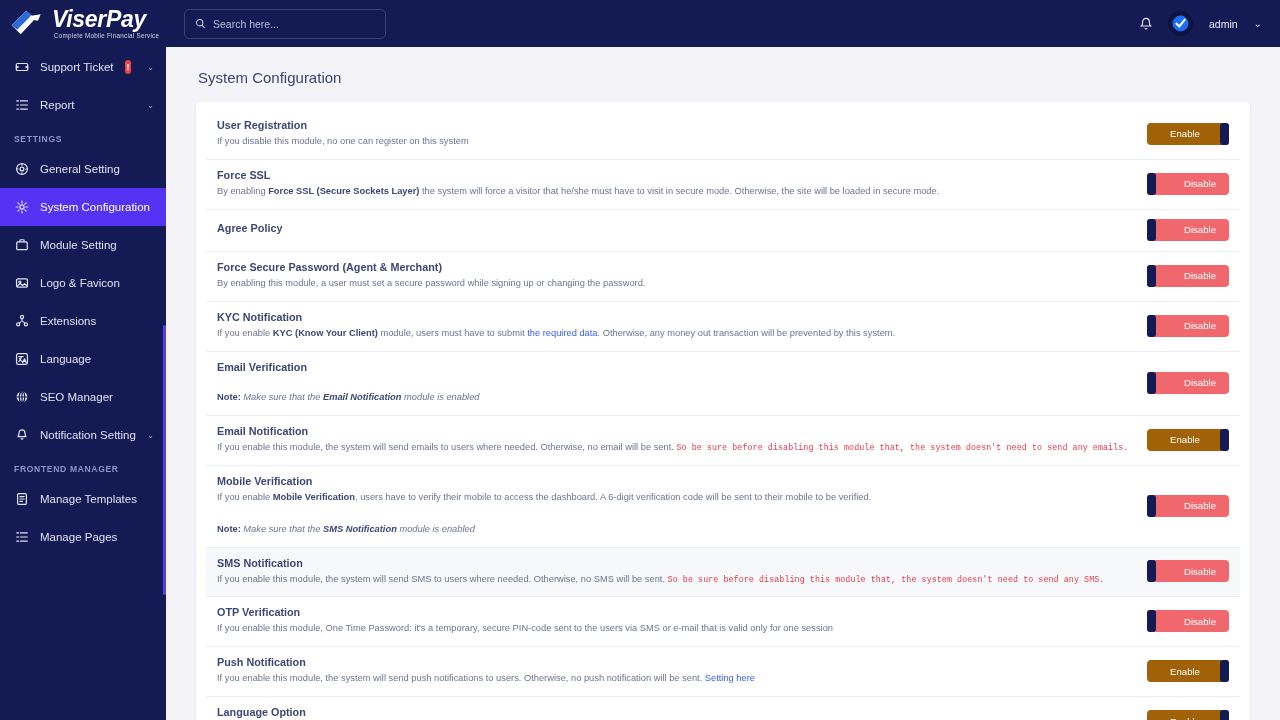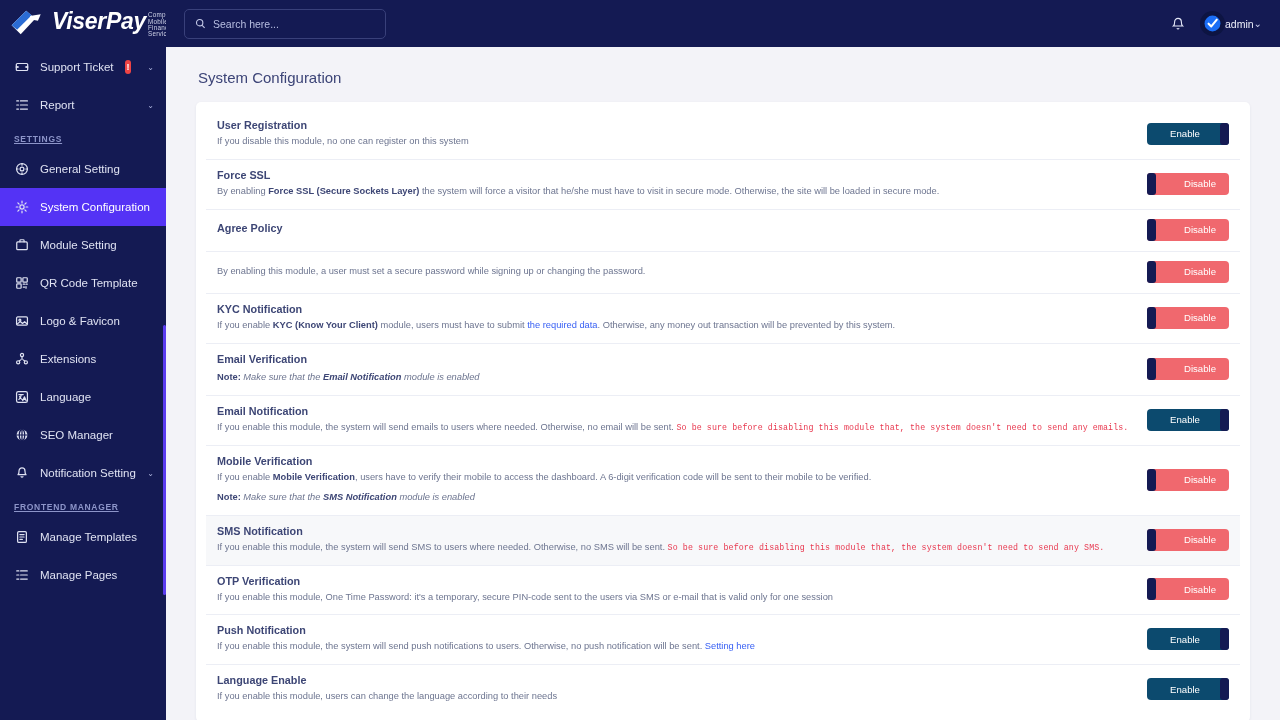--- a/index.html
+++ b/index.html
@@ -19,32 +19,32 @@
   #sidebar-scrollbar {
     position: absolute; right: 0px; top: 325px;
     width: 3px; height: 270px;
     background: #5b3cf0; border-radius: 3px;
   }
   .logo-wrap {
     height: 48px; display: flex; align-items: center;
     padding-left: 8px; gap: 4px;
   }
   .logo-mark { width: 40px; height: 34px; flex: none; }
-  .logo-txt { display: flex; flex-direction: row; line-height: 1; }
+  .logo-txt { display: flex; flex-direction: column; line-height: 1; }
   .logo-name {
     font-size: 23px; font-weight: bold; font-style: italic;
     color: #ffffff; letter-spacing: -0.3px;
   }
   .logo-sub {
     font-size: 6.3px; color: #cfd3e8; letter-spacing: .25px;
     margin-top: 2px; margin-left: 2px;
   }
   .nav-section-label {
     color: #8d95c9; font-size: 8.5px; font-weight: bold;
-    letter-spacing: .7px; padding: 10px 0 6px 14px; text-decoration: underline;
+    letter-spacing: .7px; padding: 10px 0 6px 14px;
   }
   .nav-item {
     display: flex; align-items: center; gap: 11px;
     height: 38px; padding: 0 12px 0 14px;
     color: #dfe2f2; font-size: 11.5px; cursor: pointer;
     position: relative;
   }
   .nav-item.active { background: #5433f5; color: #fff; }
   .nav-ico {
     width: 15px; height: 15px; flex: none;
@@ -78,21 +78,21 @@
     background: transparent; border: none; outline: none;
     color: #c5cae8; font-size: 10.5px;
     font-family: "Liberation Sans", sans-serif; width: 100%;
   }
   #search-input::placeholder { color: #b8bfe2; }
   .topbar-right {
     margin-left: auto; display: flex; align-items: center; gap: 14px;
   }
   .bell { width: 16px; height: 16px; color: #e4e7f7; cursor: pointer; }
   .bell svg { width: 16px; height: 16px; display: block; }
-  .user-wrap { display: flex; align-items: center; gap: 0; cursor: pointer; }
+  .user-wrap { display: flex; align-items: center; gap: 16px; cursor: pointer; }
   .avatar {
     width: 25px; height: 25px; border-radius: 50%;
     background: #0d1442; display: flex; align-items: center; justify-content: center;
   }
   .avatar svg { width: 19px; height: 19px; }
   .user-name { color: #eef0fb; font-size: 10.5px; }
   .user-caret { color: #cfd4ee; font-size: 10px; }
   
   #main {
     position: absolute; left: 166px; top: 47px;
@@ -119,41 +119,41 @@
   .cfg-text { flex: 1; min-width: 0; }
   .cfg-title {
     font-size: 10.8px; font-weight: bold; color: #3d4675;
     margin-bottom: 4px;
   }
   .cfg-desc { font-size: 9.3px; color: #6d7590; line-height: 1.5; }
   .cfg-desc b { color: #3d4675; font-weight: bold; }
   .cfg-desc a { color: #3860f4; text-decoration: none; }
   .cfg-note {
     font-size: 9.3px; color: #6d7590; font-style: italic;
-    margin-top: 6px; line-height: 1.5;
+    margin-top: 18px; line-height: 1.5;
   }
   .cfg-note b { color: #3d4675; font-style: normal; font-weight: bold; }
   .cfg-note i { font-style: italic; }
   .warn {
     color: #e8384f; font-family: "Liberation Mono", monospace;
     font-size: 8.3px; letter-spacing: .1px;
   }
   
   .toggle-cell { width: 95px; flex: none; display: flex; justify-content: flex-end; }
   .toggle {
     position: relative; width: 82px; height: 22px;
     border-radius: 4px; cursor: pointer;
     display: flex; align-items: center; justify-content: center;
   }
   .toggle .lbl { font-size: 9.6px; color: #fff; position: relative; z-index: 2; }
   .toggle .knob {
     position: absolute; top: 0; width: 9px; height: 22px;
     background: #141a53; border-radius: 3px; z-index: 3;
   }
-  .toggle.on { background: #0c4a6e; }
+  .toggle.on { background: #a16207; }
   .toggle.on .knob { right: 0; }
   .toggle.on .lbl { margin-right: 6px; }
   .toggle.off { background: #f0686e; }
   .toggle.off .knob { left: 0; }
   .toggle.off .lbl { margin-left: 24px; }
 </style>
 </head>
 <body>
 
 <div id="sidebar">
@@ -215,31 +215,20 @@
         <span class="nav-label">System Configuration</span>
       </div>
       <div class="nav-item">
         <span class="nav-ico">
           <svg viewBox="0 0 16 16" fill="none" stroke="currentColor" stroke-width="1.4" stroke-linecap="round" stroke-linejoin="round">
             <rect x="2" y="4.4" width="12" height="9" rx="1.2"></rect>
             <path d="M5.6 4.4V3a1 1 0 0 1 1-1h2.8a1 1 0 0 1 1 1v1.4"></path>
           </svg>
         </span>
         <span class="nav-label">Module Setting</span>
-      </div>
-      <div class="nav-item">
-        <span class="nav-ico">
-          <svg viewBox="0 0 16 16" fill="none" stroke="currentColor" stroke-width="1.4" stroke-linecap="round" stroke-linejoin="round">
-            <rect x="2" y="2" width="5" height="5" rx=".8"></rect>
-            <rect x="9" y="2" width="5" height="5" rx=".8"></rect>
-            <rect x="2" y="9" width="5" height="5" rx=".8"></rect>
-            <path d="M9.4 9.4h1.6M12.6 9.4H14M9.4 12.6h1.6M12.6 12.2V14"></path>
-          </svg>
-        </span>
-        <span class="nav-label">QR Code Template</span>
       </div>
       <div class="nav-item">
         <span class="nav-ico">
           <svg viewBox="0 0 16 16" fill="none" stroke="currentColor" stroke-width="1.4" stroke-linecap="round" stroke-linejoin="round">
             <rect x="1.8" y="3.4" width="12.4" height="9.2" rx="1.3"></rect>
             <circle cx="5.6" cy="7" r="1.1"></circle>
             <path d="M2.4 11.6 6 8.6l2.6 2.2 2.4-2 2.6 2.4"></path>
           </svg>
         </span>
         <span class="nav-label">Logo &amp; Favicon</span>
@@ -374,20 +363,21 @@
           </div>
           <div class="toggle-cell">
             <div class="toggle off">
               <span class="knob"></span>
               <span class="lbl">Disable</span>
             </div>
           </div>
         </div>
         <div class="cfg-row">
           <div class="cfg-text">
+            <div class="cfg-title">Force Secure Password (Agent &amp; Merchant)</div>
             <div class="cfg-desc">By enabling this module, a user must set a secure password while signing up or changing the password.</div>
           </div>
           <div class="toggle-cell">
             <div class="toggle off">
               <span class="knob"></span>
               <span class="lbl">Disable</span>
             </div>
           </div>
         </div>
         <div class="cfg-row">
@@ -470,21 +460,21 @@
           </div>
           <div class="toggle-cell">
             <div class="toggle on">
               <span class="knob"></span>
               <span class="lbl">Enable</span>
             </div>
           </div>
         </div>
         <div class="cfg-row">
           <div class="cfg-text">
-            <div class="cfg-title">Language Enable</div>
+            <div class="cfg-title">Language Option</div>
             <div class="cfg-desc">If you enable this module, users can change the language according to their needs</div>
           </div>
           <div class="toggle-cell">
             <div class="toggle on">
               <span class="knob"></span>
               <span class="lbl">Enable</span>
             </div>
           </div>
         </div>
       </div>

